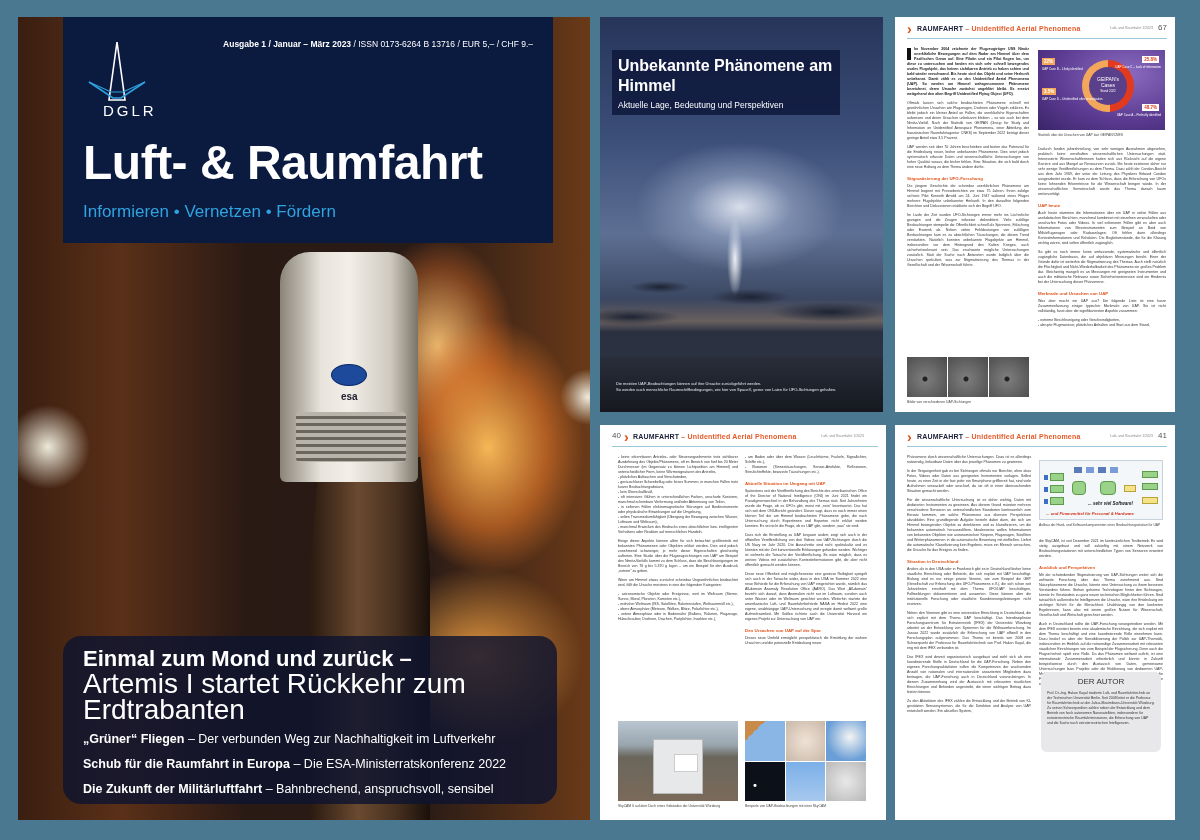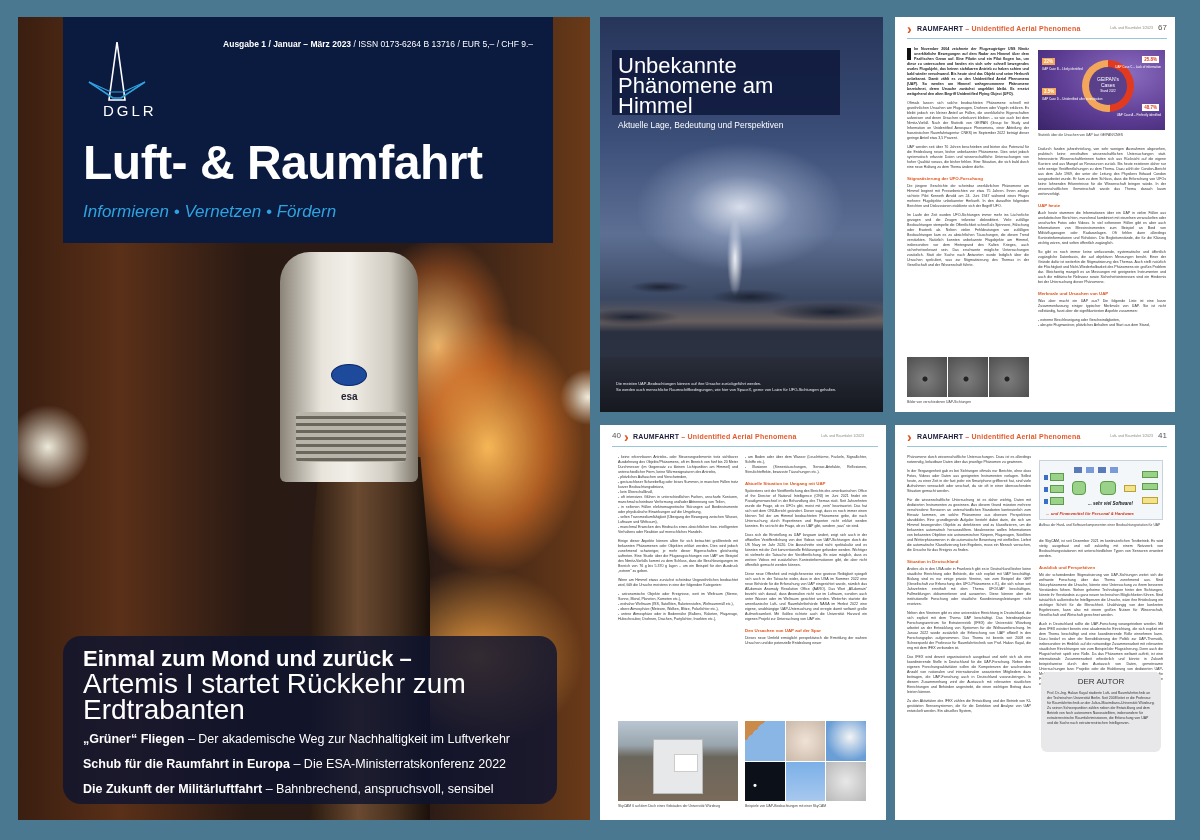--- a/index.html
+++ b/index.html
@@ -27,21 +27,21 @@
   .nasa-logo { position: absolute; left: 313px; top: 347px; width: 36px; height: 22px; border-radius: 50%;
     background: #1d4a9a; border: 1px solid #0a2a6a; }
   .esa-logo { position: absolute; left: 323px; top: 374px; color: #223; font-size: 10px; font-weight: bold; }
 
   .cover-masthead { position: absolute; left: 45px; top: 0; width: 490px; height: 226px; background: #0b1a3f; }
   .dglr-logo { position: absolute; left: 22px; top: 23px; width: 64px; height: 70px; }
   .dglr-text { position: absolute; left: 40px; top: 85px; color: #ffffff; font-size: 15px; letter-spacing: 3px; }
   .issue-line { position: absolute; right: 20px; top: 22px; color: #ffffff; font-size: 8.5px; }
   .issue-line b { font-weight: bold; }
   .mag-title { position: absolute; left: 20px; top: 118px; color: #ffffff; font-size: 48px; font-weight: bold; letter-spacing: -0.5px; }
-  .mag-tagline { position: absolute; left: 20px; top: 185px; color: #2fa3e0; font-size: 17px; font-style: italic; }
+  .mag-tagline { position: absolute; left: 20px; top: 185px; color: #2fa3e0; font-size: 17px; }
 
   .cover-teasers { position: absolute; left: 45px; top: 619px; width: 494px; height: 168px; background: rgba(14,20,48,0.82); padding: 10px 20px; border-radius: 18px; }
   .teaser-main { color: #ffffff; font-size: 22px; font-weight: bold; line-height: 25px; }
   .teaser-main-sub { color: #ffffff; font-size: 28px; line-height: 26px; margin-bottom: 8px; }
   .teaser { color: #ffffff; font-size: 12.5px; line-height: 16px; margin-bottom: 9px; }
   .teaser b { font-weight: bold; }
 
   
   .page38 { position: absolute; left: 600px; top: 17px; width: 283px; height: 395px; overflow: hidden;
     background:
@@ -50,21 +50,21 @@
       linear-gradient(180deg, #27355a 0%, #3b4e78 30%, #5d6f93 55%, #3a4660 72%, #2a3040 80%, #2e3646 100%); }
   .clouds { position: absolute; left: 0; top: 260px; width: 283px; height: 55px;
     background:
       radial-gradient(ellipse 30px 6px at 60px 10px, #1e2434, rgba(0,0,0,0)),
       radial-gradient(ellipse 40px 8px at 150px 20px, #1e2434, rgba(0,0,0,0)),
       radial-gradient(ellipse 60px 10px at 230px 35px, #1e2434, rgba(0,0,0,0)),
       radial-gradient(ellipse 50px 8px at 30px 40px, #1e2434, rgba(0,0,0,0)),
       linear-gradient(180deg, rgba(0,0,0,0) 40%, rgba(210,170,130,0.35) 80%, rgba(0,0,0,0) 100%); }
   .sea { position: absolute; left: 0; top: 340px; width: 283px; height: 55px; background: linear-gradient(180deg, #2a2e3a, #15181f); }
   .p38-titlebox { position: absolute; left: 12px; top: 33px; width: 228px; height: 65px; background: rgba(14,24,60,0.85); padding: 6px 6px; }
-  .p38-title { color: #ffffff; font-size: 22px; font-weight: normal; line-height: 20px; }
+  .p38-title { color: #ffffff; font-size: 16px; font-weight: bold; line-height: 20px; }
   .p38-sub { color: #ffffff; font-size: 8.5px; margin-top: 4px; }
   .p38-caption { position: absolute; left: 16px; top: 364px; color: #e8eaf0; font-size: 4px; line-height: 5.5px; }
 
   
   .page { position: absolute; background: #ffffff; overflow: hidden; }
   .p39 { left: 895px; top: 17px; width: 280px; height: 395px; }
   .p40 { left: 600px; top: 425px; width: 286px; height: 395px; }
   .p41 { left: 895px; top: 425px; width: 280px; height: 395px; }
   .runhead { position: absolute; top: 8px; left: 12px; right: 8px; height: 14px; border-bottom: 1px solid #9ac6d8; }
   .chev { position: absolute; top: -3px; width: 6px; height: 14px; color: #e0541c; font-size: 14px; line-height: 14px; font-weight: bold; }
@@ -136,21 +136,21 @@
     </svg>
     <div class="dglr-text">DGLR</div>
     <div class="issue-line"><b>Ausgabe 1 / Januar – März 2023</b><span> / ISSN 0173-6264 B 13716 / EUR 5,– / CHF 9.–</span></div>
     <div class="mag-title">Luft- &amp; Raumfahrt</div>
     <div class="mag-tagline">Informieren • Vernetzen • Fördern</div>
   </div>
 
   <div class="cover-teasers">
     <div class="teaser-main">Einmal zum Mond und zurück –</div>
     <div class="teaser-main-sub">Artemis I startet Rückkehr zum Erdtrabanten</div>
-    <div class="teaser"><b>„Grüner“ Fliegen</b><span> – Der akademische Weg zur Nachhaltigkeit im Luftverkehr</span></div>
+    <div class="teaser"><b>„Grüner“ Fliegen</b><span> – Der verbunden Weg zur Nachhaltigkeit im Luftverkehr</span></div>
     <div class="teaser"><b>Schub für die Raumfahrt in Europa</b><span> – Die ESA-Ministerratskonferenz 2022</span></div>
     <div class="teaser"><b>Die Zukunft der Militärluftfahrt</b><span> – Bahnbrechend, anspruchsvoll, sensibel</span></div>
   </div>
 </div>
 
 <div class="page38">
   <div class="clouds"></div>
   <div class="sea"></div>
   <div class="p38-titlebox">
     <div class="p38-title">Unbekannte Phänomene am Himmel</div>

